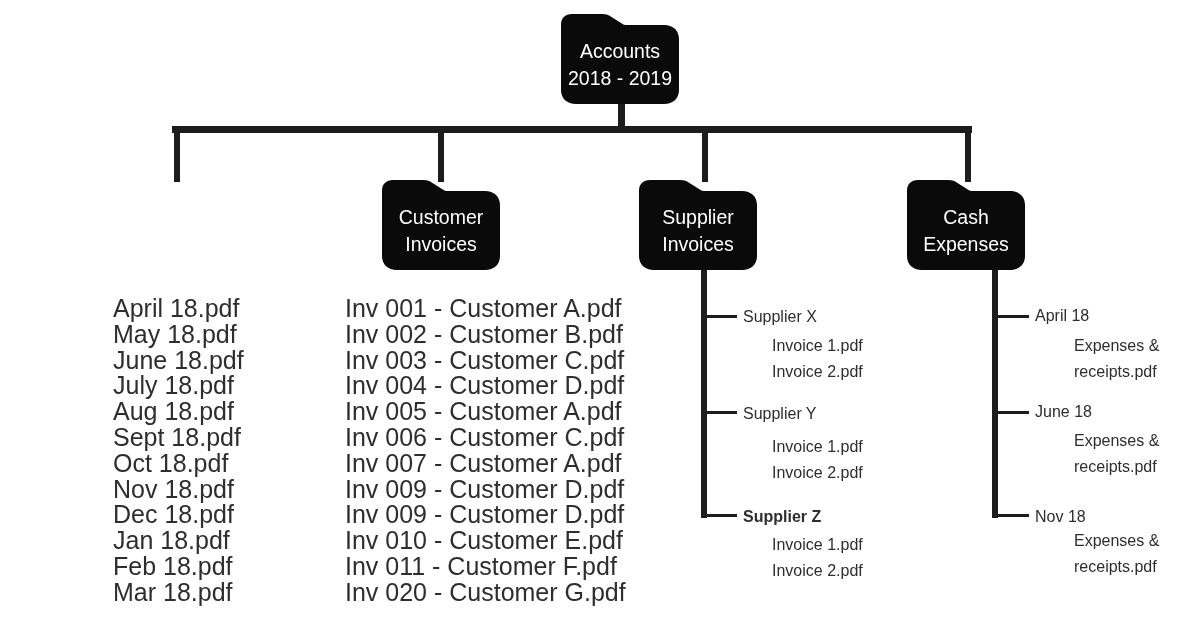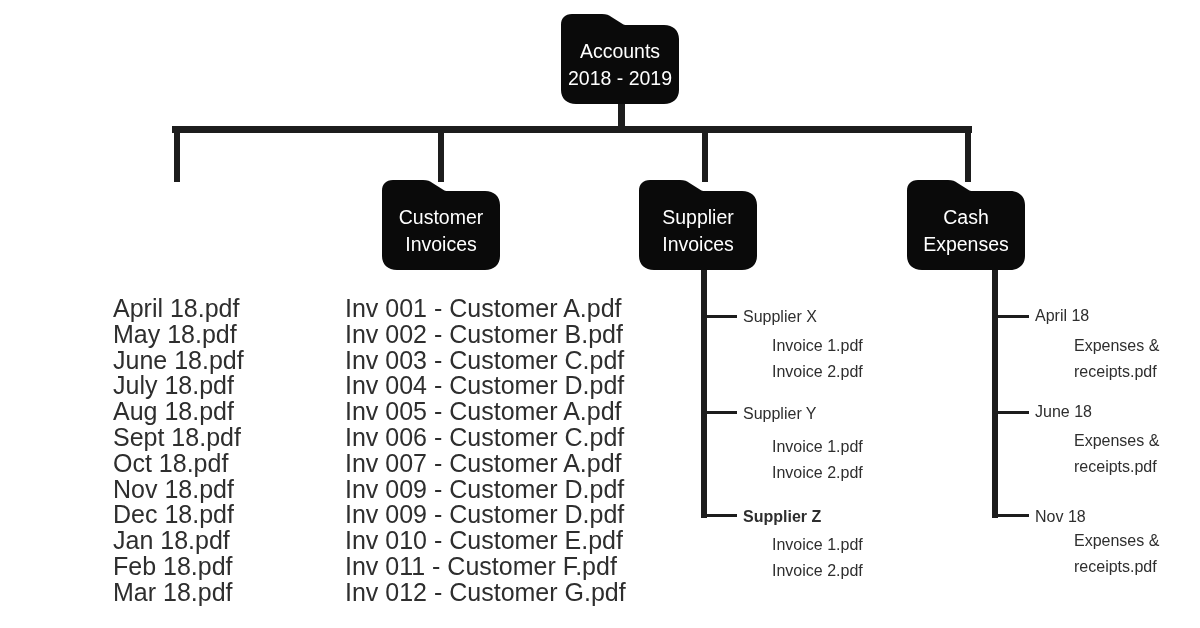--- a/index.html
+++ b/index.html
@@ -126,21 +126,21 @@
     <div class="file-item">Inv 002 - Customer B.pdf</div>
     <div class="file-item">Inv 003 - Customer C.pdf</div>
     <div class="file-item">Inv 004 - Customer D.pdf</div>
     <div class="file-item">Inv 005 - Customer A.pdf</div>
     <div class="file-item">Inv 006 - Customer C.pdf</div>
     <div class="file-item">Inv 007 - Customer A.pdf</div>
     <div class="file-item">Inv 009 - Customer D.pdf</div>
     <div class="file-item">Inv 009 - Customer D.pdf</div>
     <div class="file-item">Inv 010 - Customer E.pdf</div>
     <div class="file-item">Inv 011 - Customer F.pdf</div>
-    <div class="file-item">Inv 012 - Customer G.pdf</div>
+    <div class="file-item">Inv 020 - Customer G.pdf</div>
   </div>
 
   <div class="t" style="left:743px;top:305px;">Supplier X</div>
   <div class="t" style="left:772px;top:334px;">Invoice 1.pdf</div>
   <div class="t" style="left:772px;top:360px;">Invoice 2.pdf</div>
 
   <div class="t" style="left:743px;top:402px;">Supplier Y</div>
   <div class="t" style="left:772px;top:435px;">Invoice 1.pdf</div>
   <div class="t" style="left:772px;top:461px;">Invoice 2.pdf</div>
 

